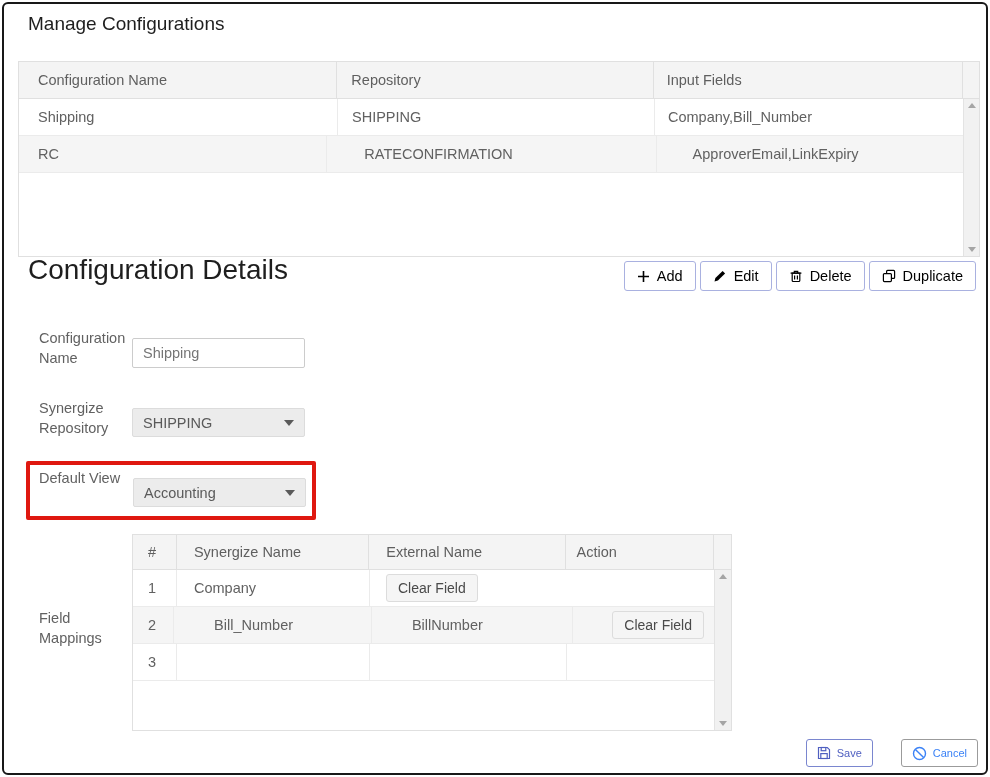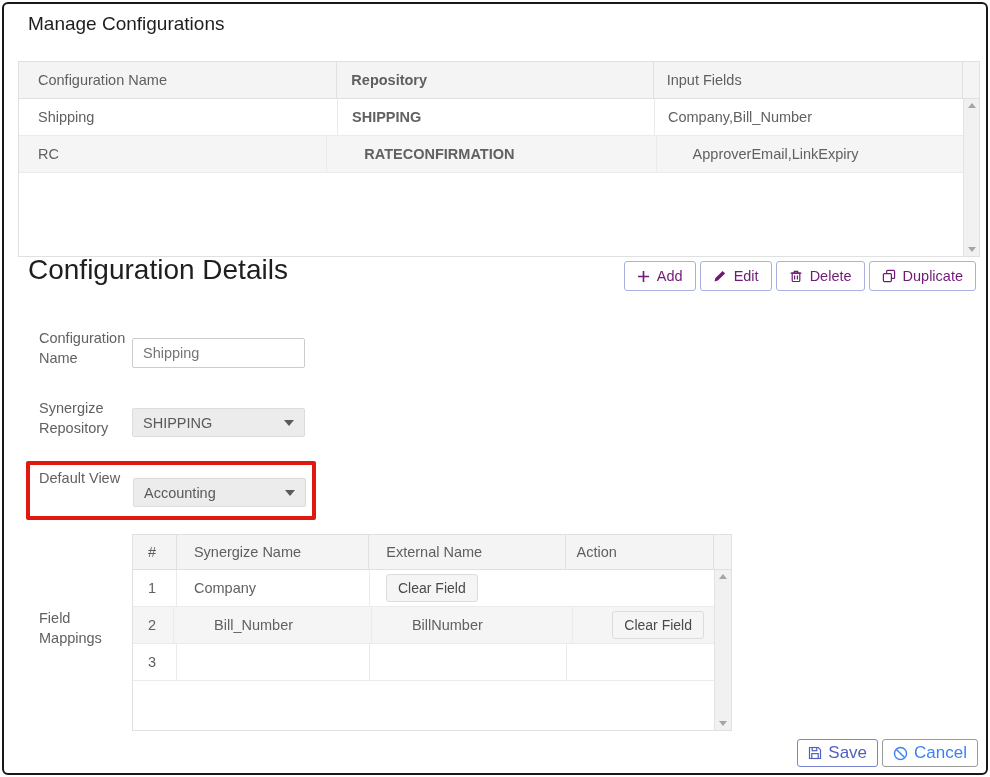--- a/index.html
+++ b/index.html
@@ -21,29 +21,29 @@
   .vscroll{position:absolute;right:0;width:16px;background:#f1f1f1;border-left:1px solid #e3e3e3;box-sizing:border-box;display:flex;flex-direction:column;justify-content:space-between;align-items:center;padding:4px 0;}
   .arr{width:0;height:0;border-left:4px solid transparent;border-right:4px solid transparent;cursor:pointer;}
   .arr.up{border-bottom:5px solid #a5a5a5;}
   .arr.down{border-top:5px solid #a5a5a5;}
 
   
   #cfg-table{left:14px;top:57px;width:962px;height:196px;font-size:14.5px;}
   #cfg-table .thead{height:37px;}
   #cfg-table .trow{height:37px;}
   #cfg-table .c1{width:319px;padding-left:19px;}
-  #cfg-table .c2{width:317px;padding-left:14px;font-weight:bold;}
+  #cfg-table .c2{width:317px;padding-left:14px;}
   #cfg-table .c3{width:310px;padding-left:13px;}
   #cfg-table .csp{width:16px;border-right:none;}
   #cfg-table .vscroll{top:37px;bottom:0;}
 
   
   .toolbar{position:absolute;top:257px;right:10px;display:flex;gap:4px;}
   .tbtn{height:30px;display:inline-flex;align-items:center;gap:7px;padding:0 12px;background:#fff;
-        border:1px solid #a9b1e0;border-radius:3px;color:#701a75;font-size:14.5px;cursor:pointer;font-family:inherit;}
+        border:1px solid #a9b1e0;border-radius:3px;color:#000000;font-size:14.5px;cursor:pointer;font-family:inherit;}
   .tbtn svg{display:block;}
 
   
   .flabel{position:absolute;left:35px;width:92px;font-size:14.5px;line-height:20px;color:#616161;}
   .tinput{position:absolute;left:128px;width:173px;height:30px;box-sizing:border-box;border:1px solid #ccc;border-radius:2px;
           padding:0 10px;font-size:14.5px;color:#757575;background:#fff;font-family:inherit;}
   .dropdown{position:absolute;left:128px;width:173px;height:29px;box-sizing:border-box;background:#ececec;border:1px solid #dcdcdc;
             border-radius:2px;display:flex;align-items:center;justify-content:space-between;padding:0 10px;
             font-size:14.5px;color:#5a5a5a;cursor:pointer;}
   .caret{width:0;height:0;border-left:5px solid transparent;border-right:5px solid transparent;border-top:6px solid #5a5a5a;}
@@ -59,21 +59,21 @@
   #map-table .m2{width:197px;padding-left:17px;}
   #map-table .m3{width:149px;padding-left:11px;}
   #map-table .msp{width:17px;border-right:none;}
   #map-table .vscroll{top:35px;bottom:0;width:17px;}
   .clearbtn{height:28px;padding:0 11px;margin-left:5px;background:#f5f5f5;border:1px solid #dcdcdc;border-radius:3px;
             color:#4a4a4a;font-size:14px;cursor:pointer;font-family:inherit;}
 
   
   .footer{position:absolute;right:8px;bottom:6px;display:flex;gap:4px;}
   .fbtn{height:28px;display:inline-flex;align-items:center;gap:6px;padding:0 10px;border-radius:3px;background:#fff;
-        font-size:17px;cursor:pointer;font-family:inherit;}
+        font-size:11px;cursor:pointer;font-family:inherit;margin-left:24px;}
   .fbtn.save{border:1px solid #7a86cf;color:#4f5fc0;}
   .fbtn.cancel{border:1px solid #9b9b9b;color:#3b82f6;}
   .fbtn svg{display:block;}
 </style>
 </head>
 <body>
 
 <div class="page">
 
   <div class="h1">Manage Configurations</div>

